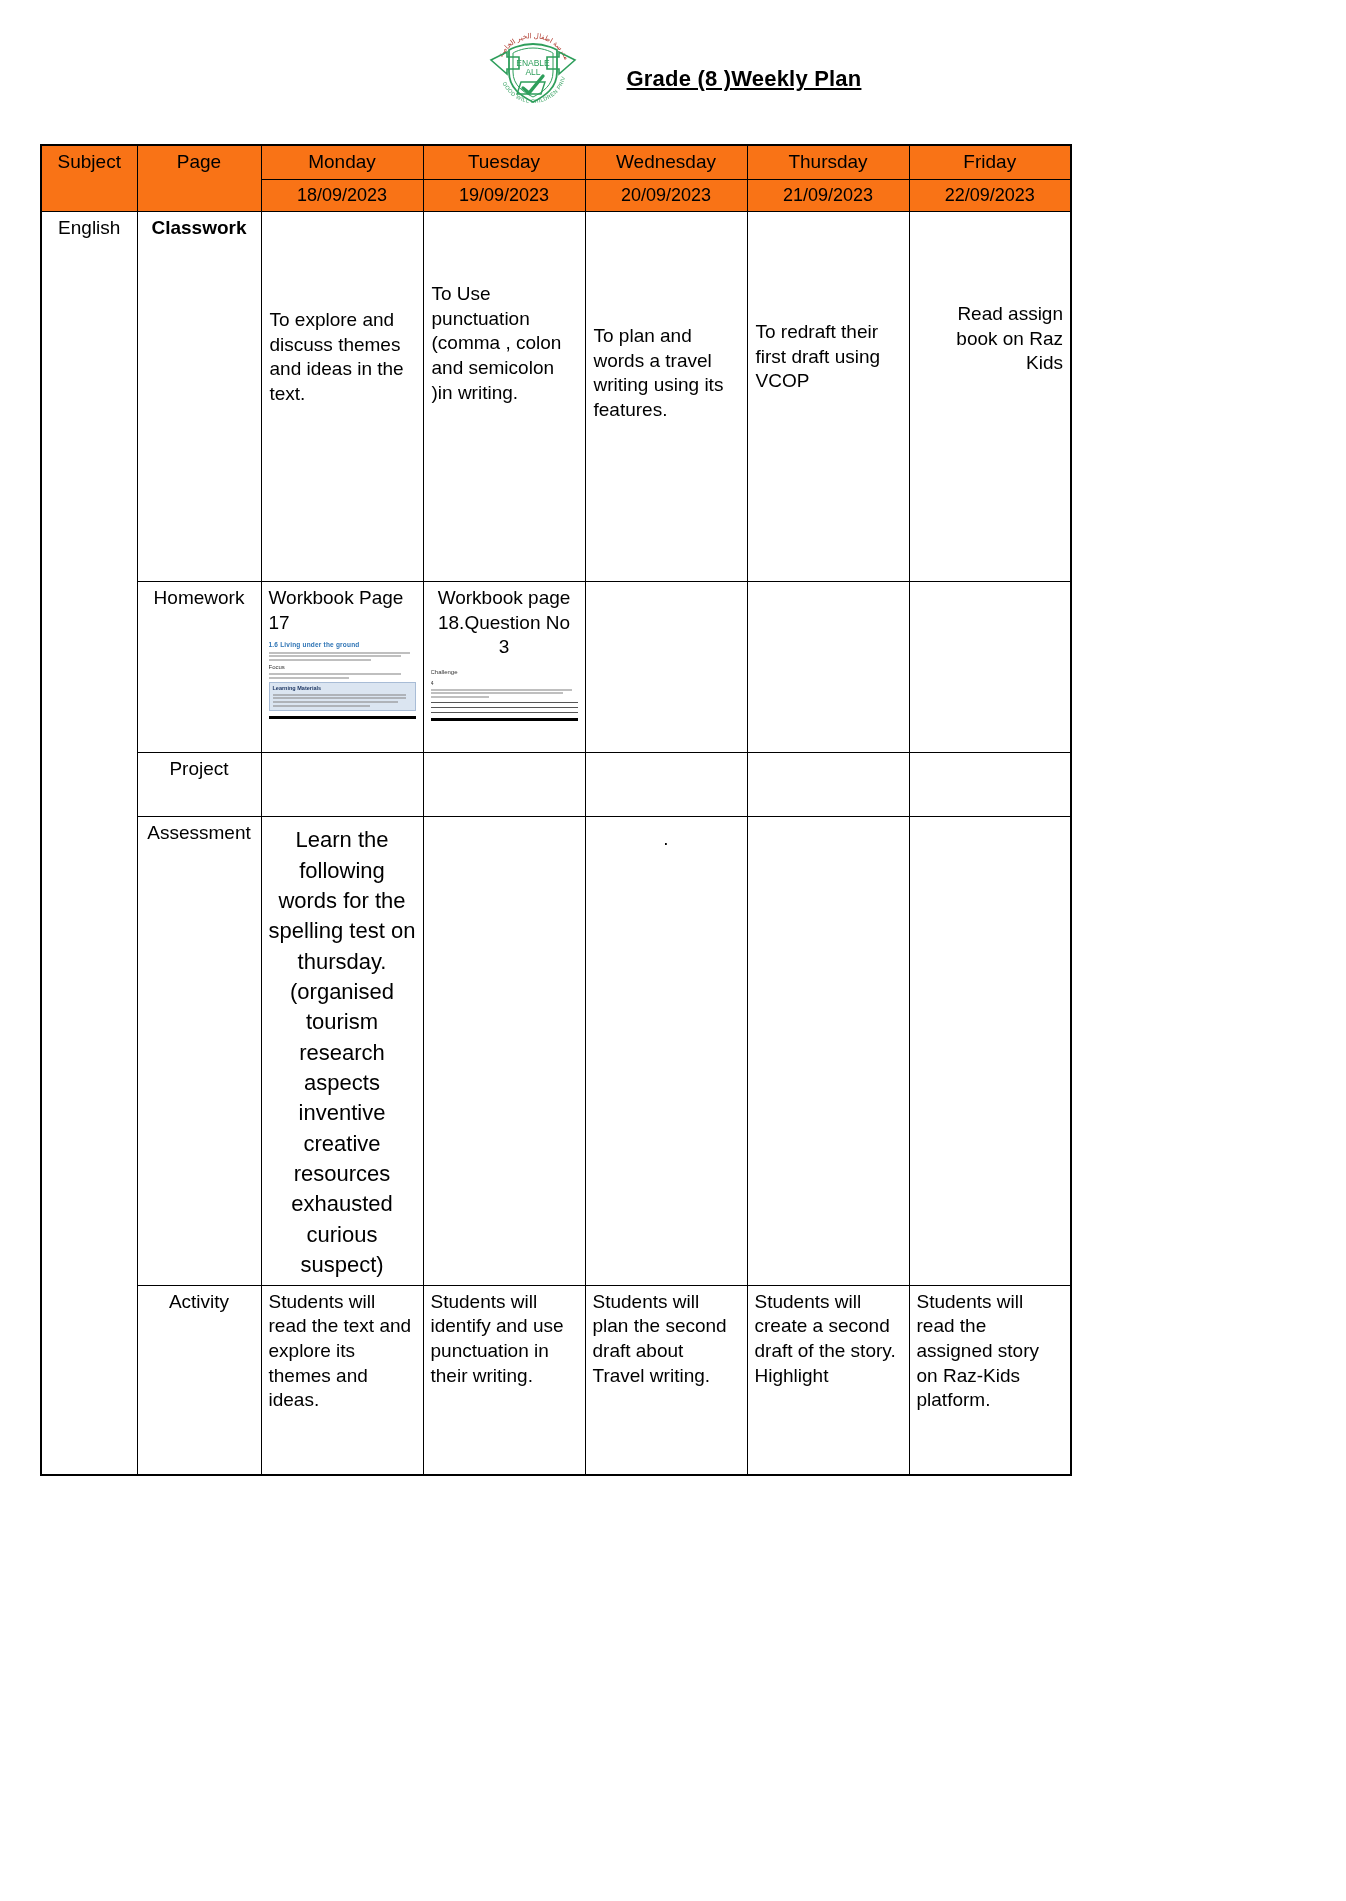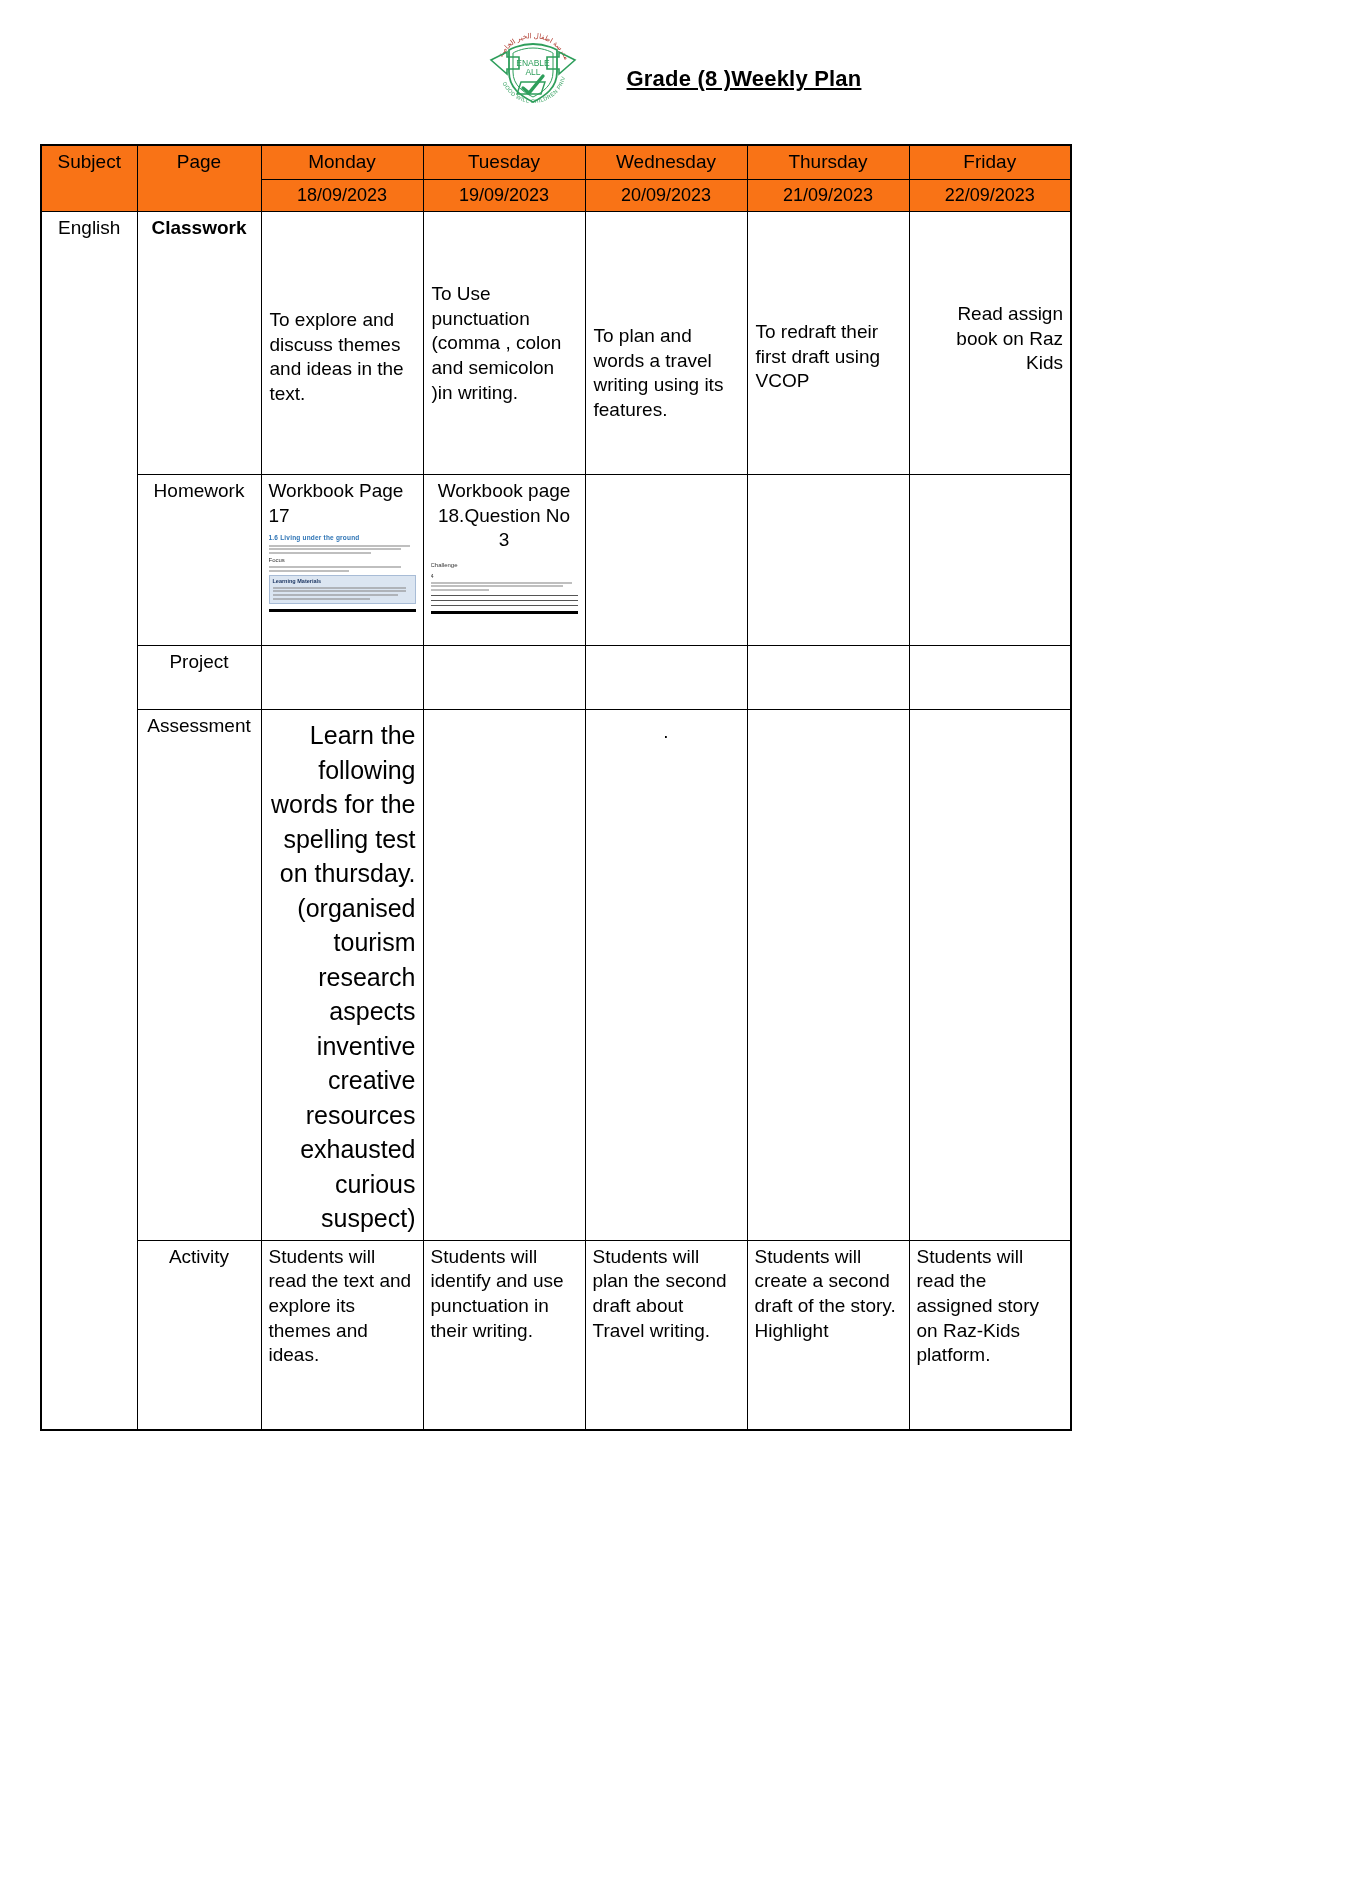--- a/index.html
+++ b/index.html
@@ -87,36 +87,36 @@
   td.task-label {
     text-align: center;
     padding-top: 9px;
     font-size: 19px;
   }
   td.task-label.bold { font-weight: bold; }
 
   td.day-cell { font-size: 19px; }
 
   
-  .row-classwork td.day-cell { height: 263px; position: relative; }
+  .row-classwork td.day-cell { height: 370px; position: relative; }
   .cw-text { position: absolute; left: 8px; right: 7px; }
   .cw-mon { top: 96px; }
   .cw-tue { top: 70px; }
   .cw-wed { top: 112px; }
   .cw-thu { top: 108px; }
   .cw-fri { top: 90px; text-align: right; }
 
   .row-homework td { height: 170px; }
   .row-project td  { height: 64px; }
   .row-assessment td { height: 420px; }
   .row-activity td { height: 190px; }
 
   .assessment-text {
-    text-align: right;
-    font-size: 25px;
+    text-align: center;
+    font-size: 22px;
     line-height: 1.38;
     padding-top: 4px;
   }
   .center-dot {
     text-align: center;
     font-size: 19px;
     padding-top: 6px;
   }
   .hw-title { font-size: 19px; line-height: 1.3; }
   .hw-title.center { text-align: center; }

